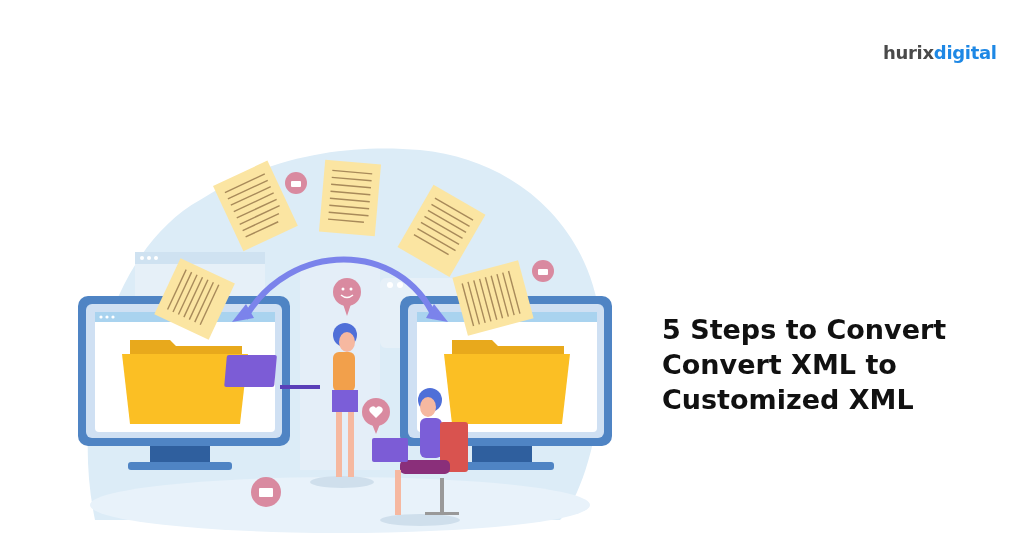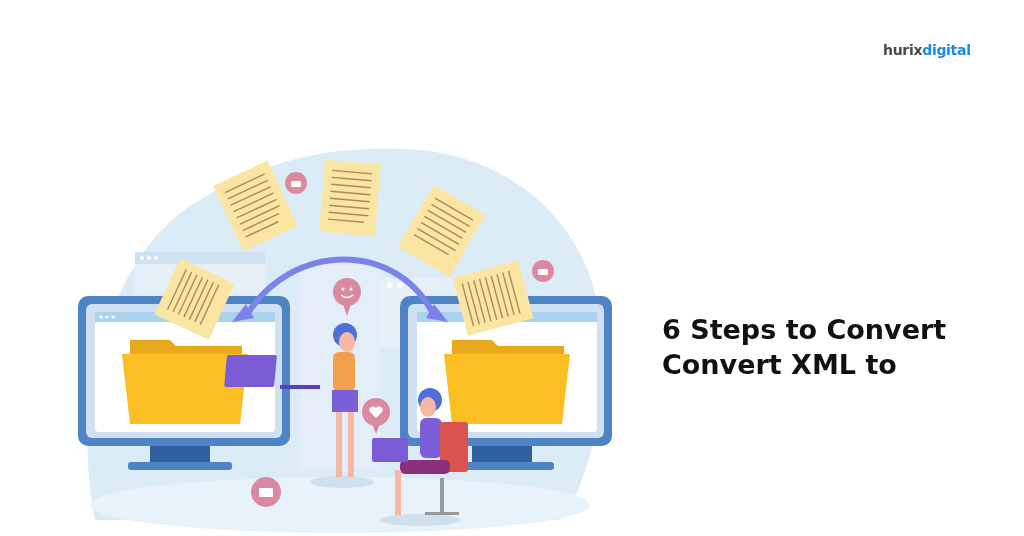--- a/index.html
+++ b/index.html
@@ -1,31 +1,32 @@
 <!DOCTYPE html>
 <html><head>
 <meta charset="utf-8">
 <style>
   html,body{margin:0;padding:0;}
   body{width:1024px;height:536px;background:#ffffff;position:relative;overflow:hidden;font-family:"DejaVu Sans",sans-serif;}
-  .logo{position:absolute;left:883px;top:42px;font-family:"DejaVu Sans",sans-serif;font-weight:bold;font-size:14px;letter-spacing:-0.3px;}
+  .logo{position:absolute;left:883px;top:42px;font-family:"DejaVu Sans",sans-serif;font-weight:bold;font-size:18px;letter-spacing:-0.3px;}
   .logo .a{color:#4a4a4a;}
   .logo .b{color:#1e88e5;}
   .title{position:absolute;left:662px;top:312px;width:340px;font-family:"DejaVu Sans",sans-serif;font-weight:600;font-size:27px;line-height:35px;color:#111111;}
   .title div{white-space:nowrap;}
   svg.illus{position:absolute;left:0;top:0;}
 </style>
 </head>
 <body>
 
 <div class="logo"><span class="a">hurix</span><span class="b">digital</span></div>
 
 <div class="title">
-  <div>6 Steps to Convert</div>
+  <div>5 Steps to Convert</div>
   <div>Convert XML to</div>
+  <div>Customized XML</div>
 </div>
 
 <svg class="illus" width="1024" height="536" viewBox="0 0 1024 536">
 
   <path d="M95 520 C 70 400, 110 250, 200 200 C 280 150, 360 145, 420 150 C 520 160, 590 230, 600 320 C 610 420, 580 500, 560 520 Z" fill="#dcecf7"></path>
   <ellipse cx="340" cy="505" rx="250" ry="28" fill="#e8f2fa"></ellipse>
 
   <g>
     <rect x="135" y="252" width="130" height="90" rx="4" fill="#e6f0f8"></rect>
     <rect x="135" y="252" width="130" height="12" fill="#cfe2f1"></rect>

